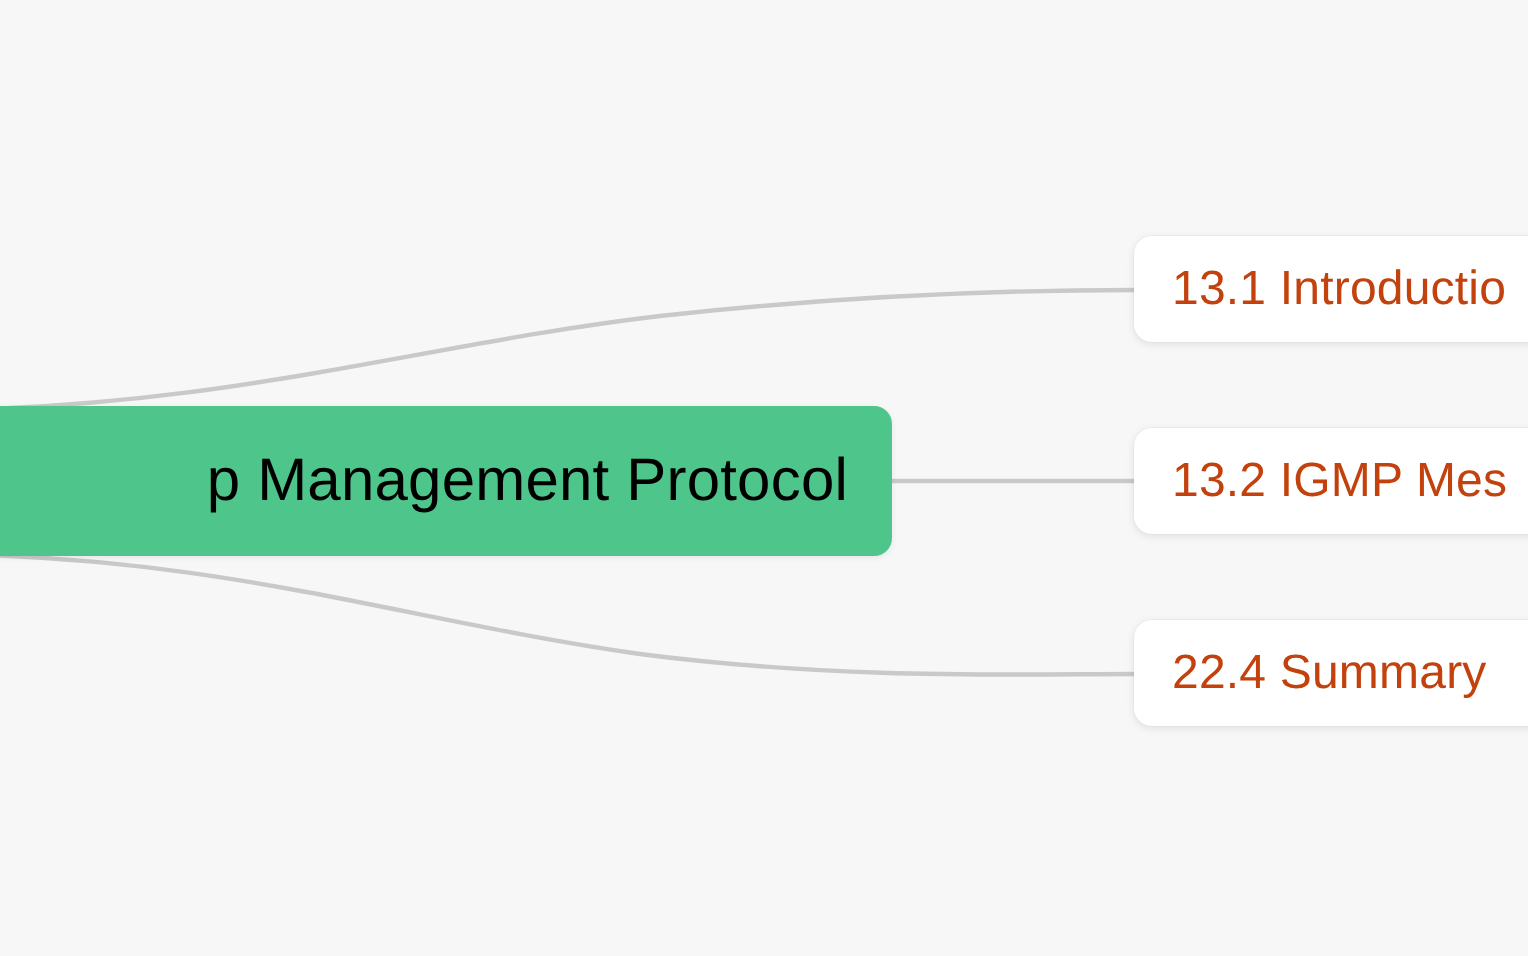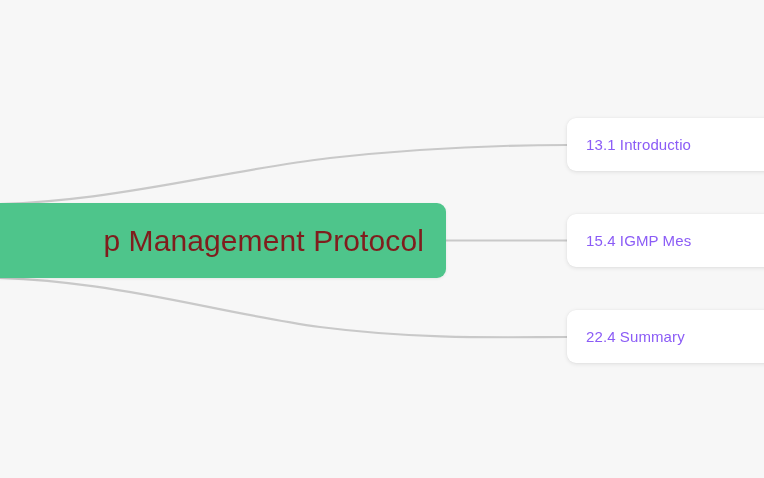--- a/index.html
+++ b/index.html
@@ -49,21 +49,21 @@
     box-sizing: border-box;
     background: #4ec58b;
     border-radius: 9px;
     display: flex;
     align-items: center;
     justify-content: flex-end;
     padding: 0 22px 0 22px;
     box-shadow: 0 1px 3px rgba(0,0,0,0.07);
   }
   .root-node .root-label {
-    color: #7f1d1d;
+    color: #000000;
     font-size: 30px;
     line-height: 1;
     white-space: nowrap;
     letter-spacing: 0.1px;
   }
 
   
   .child-node {
     position: absolute;
     left: 567px;
@@ -71,22 +71,22 @@
     height: 53px;
     box-sizing: border-box;
     background: #ffffff;
     border-radius: 9px;
     display: flex;
     align-items: center;
     padding: 0 19px;
     box-shadow: 0 1px 4px rgba(0,0,0,0.10), 0 0 0 0.5px rgba(0,0,0,0.02);
   }
   .child-node .child-label {
-    color: #8b5cf6;
-    font-size: 15px;
+    color: #c2410c;
+    font-size: 24px;
     line-height: 1;
     white-space: nowrap;
     letter-spacing: 0.1px;
   }
 
   #node-intro    { top: 118px; }
   #node-igmp-msg { top: 214px; }
   #node-summary  { top: 310px; }
 </style>
 </head>
@@ -105,20 +105,20 @@
 
   <div class="root-node">
     <span class="root-label">p Management Protocol</span>
   </div>
 
   <div class="child-node" id="node-intro">
     <span class="child-label">13.1 Introductio</span>
   </div>
 
   <div class="child-node" id="node-igmp-msg">
-    <span class="child-label">15.4 IGMP Mes</span>
+    <span class="child-label">13.2 IGMP Mes</span>
   </div>
 
   <div class="child-node" id="node-summary">
     <span class="child-label">22.4 Summary</span>
   </div>
 
 </div>
 
 </body></html>

